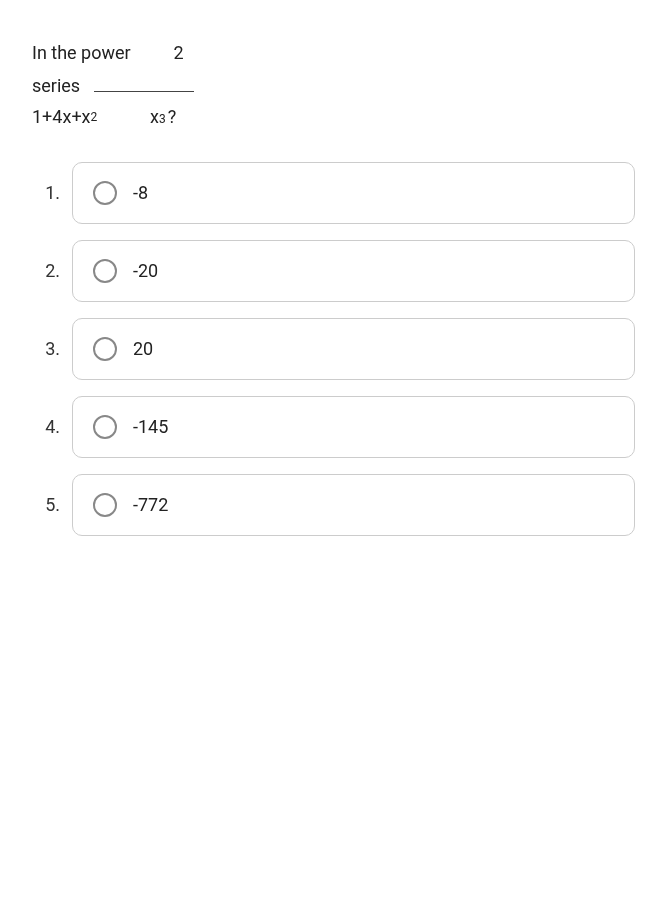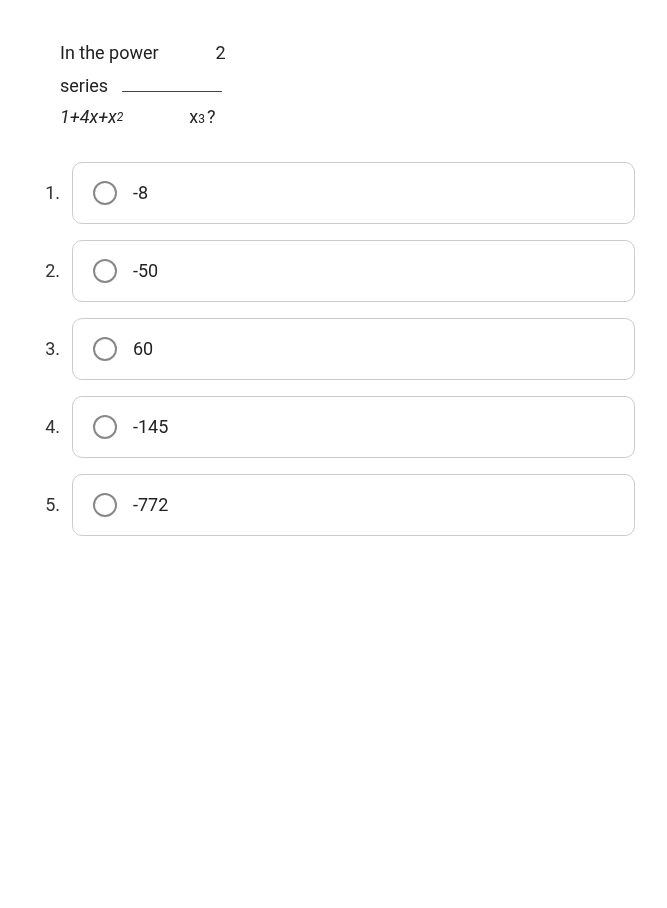--- a/index.html
+++ b/index.html
@@ -19,21 +19,20 @@
     }
 
     .fraction-numerator {
       font-size: 18px;
       margin-bottom: 2px;
     }
 
     .q-text {
       font-size: 18px;
       line-height: 1.6;
-      margin-left: 28px;
     }
 
     .sup {
       font-size: 12px;
       vertical-align: super;
     }
 
     .options-list {
       display: flex;
       flex-direction: column;
@@ -121,21 +120,21 @@
         <span class="fraction-numerator q-text">2</span>
       </span>
     </div>
 
     <div class="row">
       <span class="q-text">series</span>
       <span class="underline-segment"></span>
     </div>
 
     <div class="row">
-      <span style="min-width:80px; display:inline-flex; align-items:center;font-style:italic;">
+      <span style="min-width:80px; display:inline-flex; align-items:center;">
         <span class="q-text">1+4x+x</span>
           <span class="sup">2</span>
       </span>
       <span style="display:inline-flex; align-items:baseline; margin-left: 30px;">
         <span class="q-text">x</span>
           <span class="sup">3</span>
         <span class="q-text" style="margin-left:2px;">?</span>
       </span>
     </div>
   </div>
@@ -146,28 +145,28 @@
         <span class="option-number">1.</span>
         <div class="option-box">
           <div class="radio-circle"></div>
           <span class="option-label">-8</span>
         </div>
       </div>
       <div class="option-item">
         <span class="option-number">2.</span>
         <div class="option-box">
           <div class="radio-circle"></div>
-          <span class="option-label">-50</span>
+          <span class="option-label">-20</span>
         </div>
       </div>
       <div class="option-item">
         <span class="option-number">3.</span>
         <div class="option-box">
           <div class="radio-circle"></div>
-          <span class="option-label">60</span>
+          <span class="option-label">20</span>
         </div>
       </div>
       <div class="option-item">
         <span class="option-number">4.</span>
         <div class="option-box">
           <div class="radio-circle"></div>
           <span class="option-label">-145</span>
         </div>
       </div>
       <div class="option-item">

